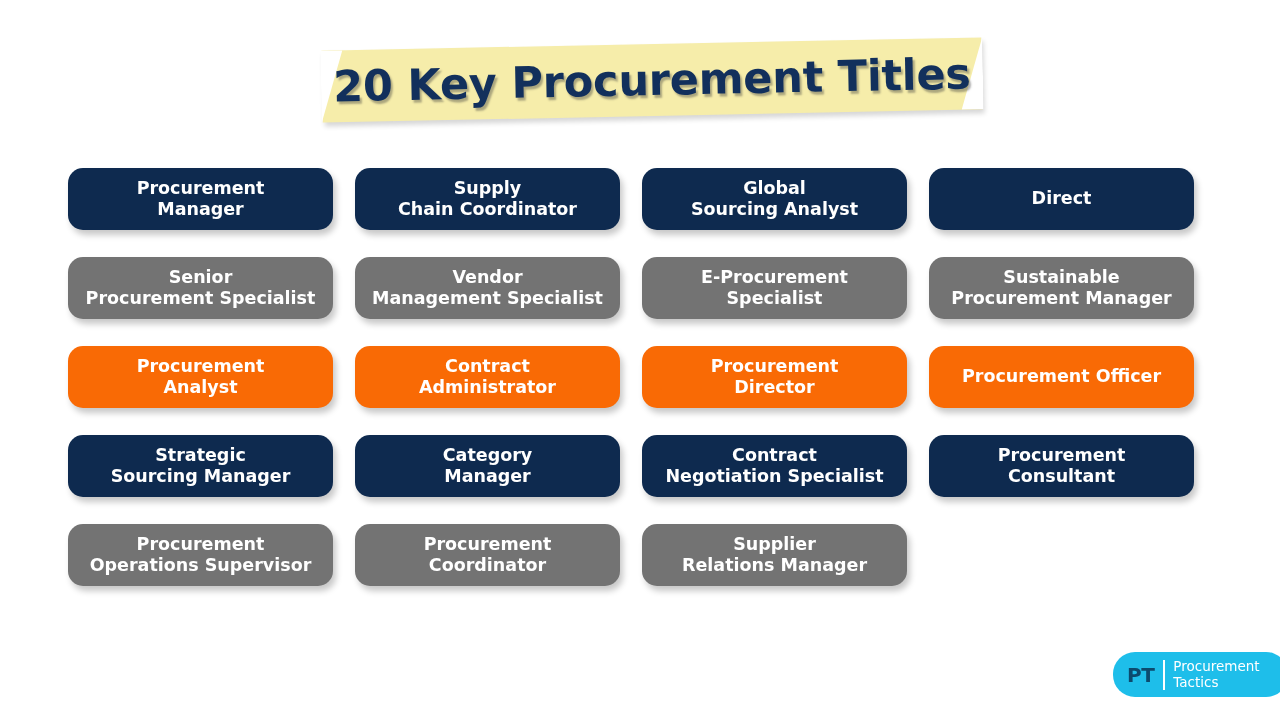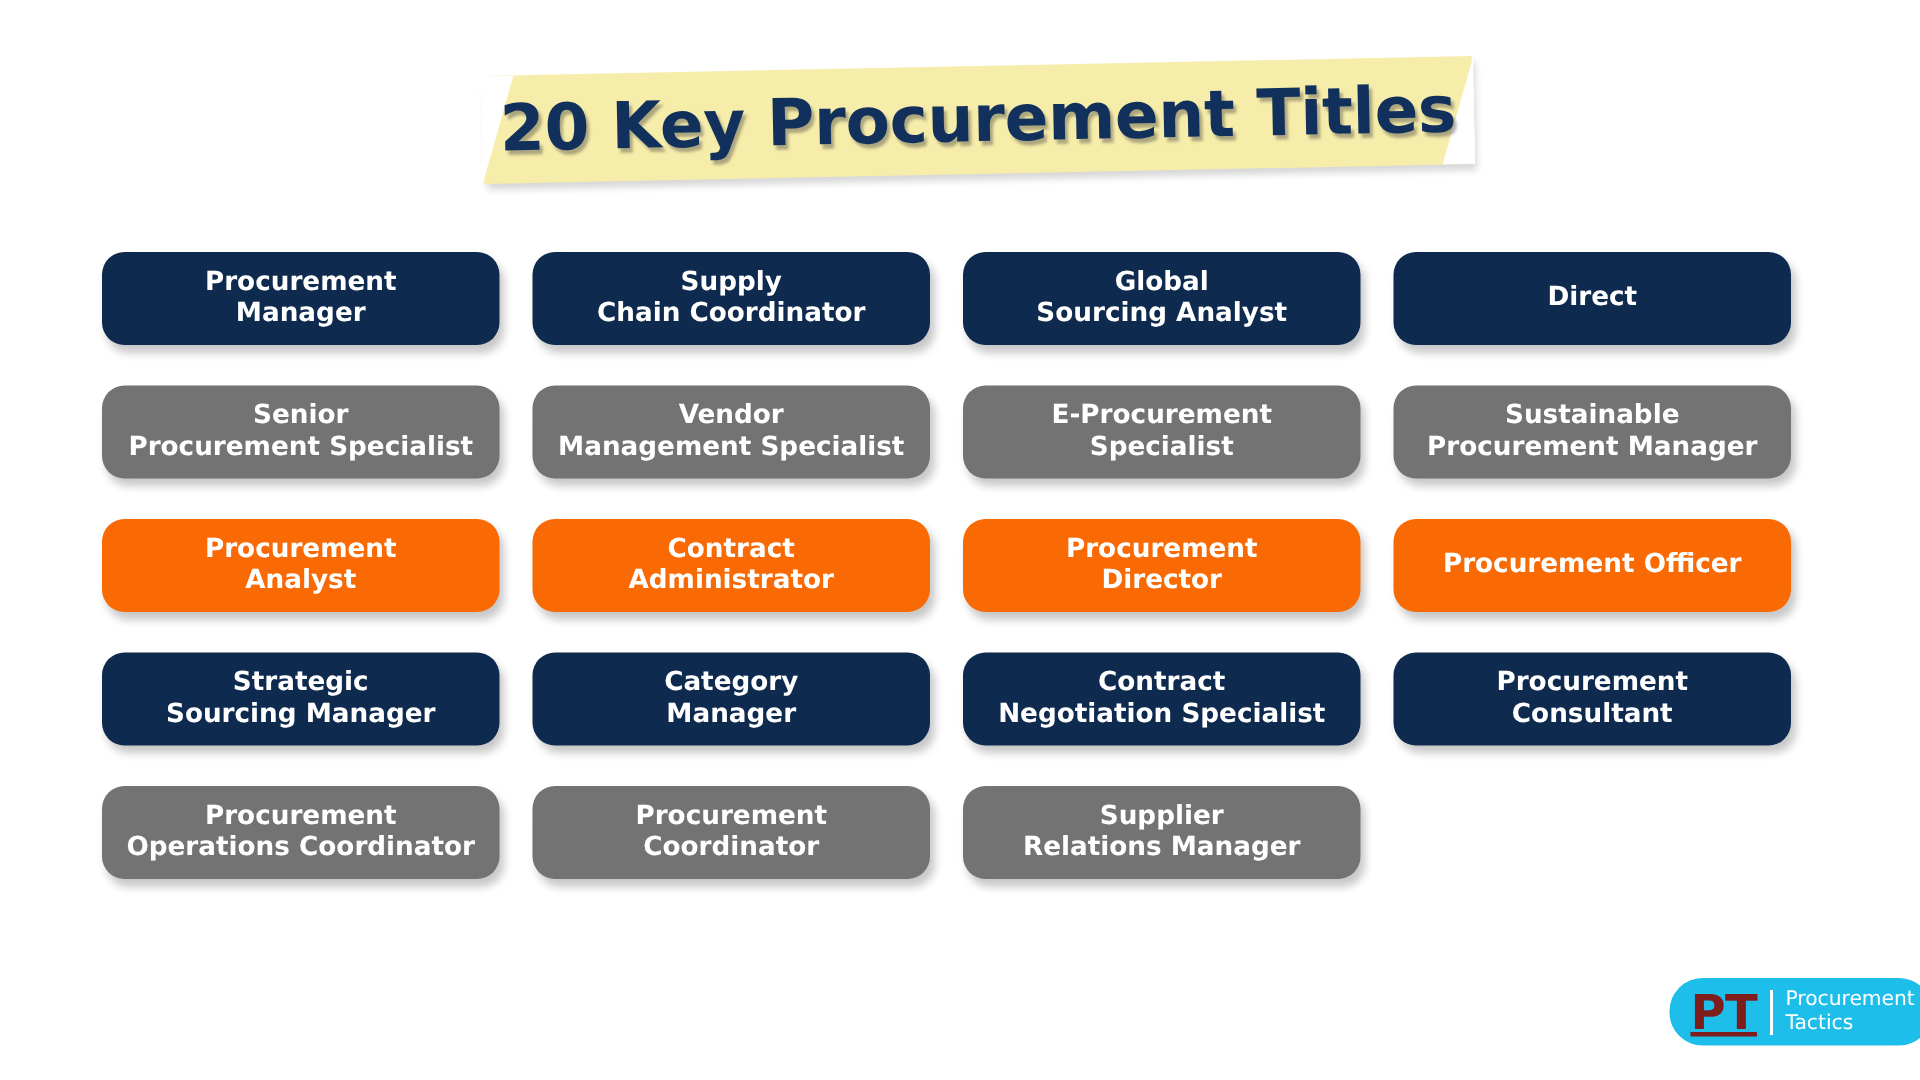--- a/index.html
+++ b/index.html
@@ -112,26 +112,25 @@
     width: 175px;
     height: 45px;
     background: #1ebeea;
     border-radius: 22px;
     display: flex;
     align-items: center;
     padding-left: 14px;
     box-sizing: border-box;
   }
   #logo .pt {
-    font-size: 32px;
+    font-size: 20px;
     font-weight: bold;
-    color: #7f1d1d;
+    color: #0c4a6e;
     letter-spacing: -0.5px;
     line-height: 1;
-    text-decoration: underline;
   }
   #logo .divider {
     width: 2px;
     height: 30px;
     background: #ffffff;
     margin: 0 8px 0 9px;
   }
   #logo .wordmark {
     display: flex;
     flex-direction: column;
@@ -240,21 +239,21 @@
     </div>
     <div class="card navy">
       <div>
         <span class="label">Procurement</span>
         <span class="label">Consultant</span>
       </div>
     </div>
     <div class="card cyan">
       <div>
         <span class="label">Procurement</span>
-        <span class="label">Operations Coordinator</span>
+        <span class="label">Operations Supervisor</span>
       </div>
     </div>
     <div class="card cyan">
       <div>
         <span class="label">Procurement</span>
         <span class="label">Coordinator</span>
       </div>
     </div>
     <div class="card cyan">
       <div>

